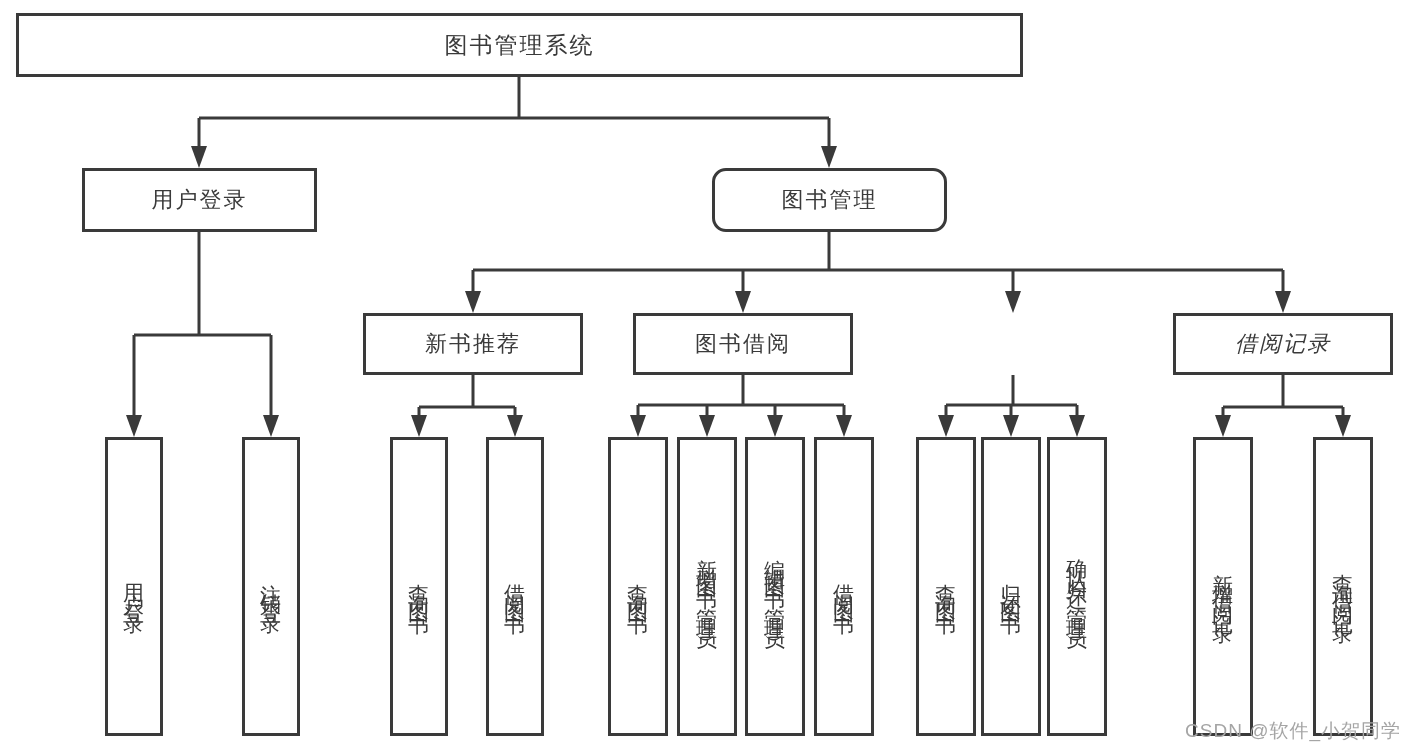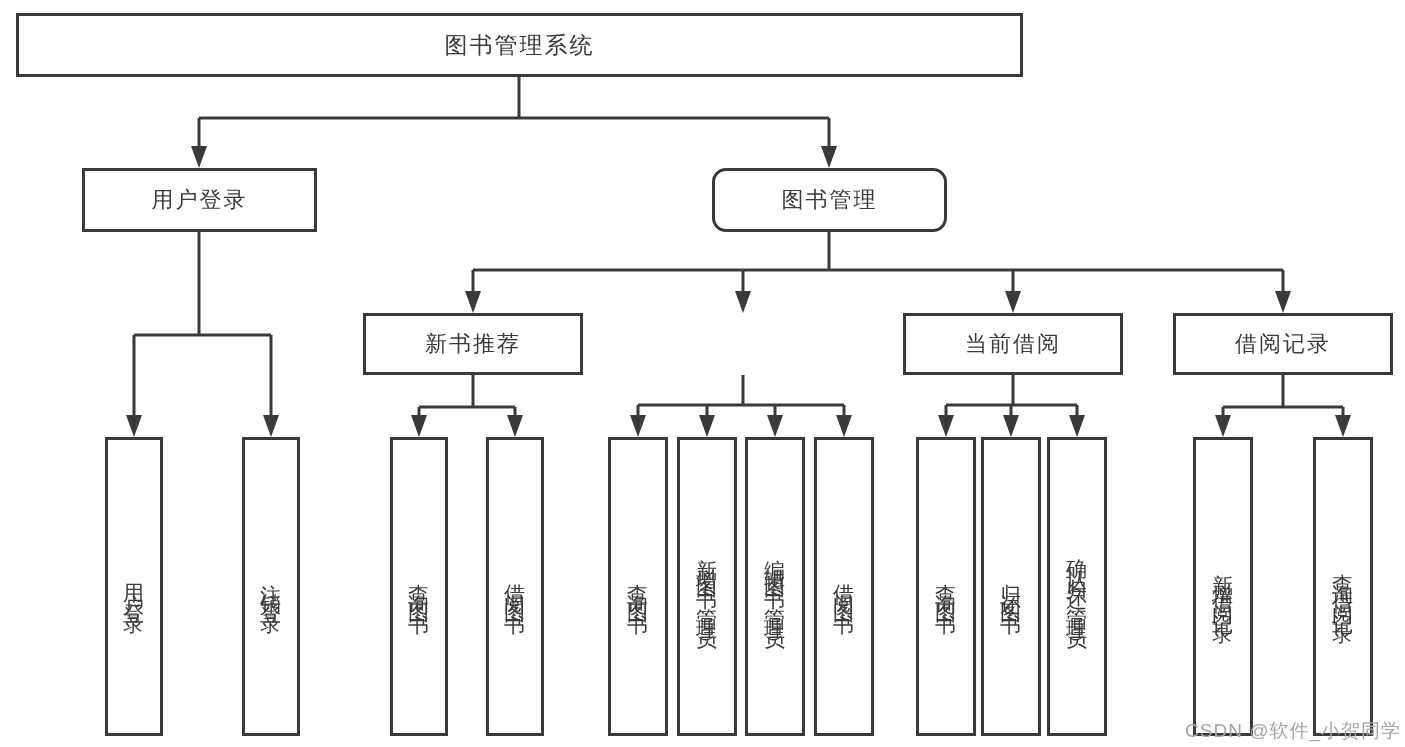--- a/index.html
+++ b/index.html
@@ -86,22 +86,22 @@
       <polygon points="1335,415 1351,415 1343,437"></polygon>
     </g>
   </svg>
 
   <div class="box h root">图书管理系统</div>
 
   <div class="box h l2" style="left:82px;">用户登录</div>
   <div class="box h l2" style="left:712px;border-radius:14px;">图书管理</div>
 
   <div class="box h l3" style="left:363px;">新书推荐</div>
-  <div class="box h l3" style="left:903px;">当前借阅</div>
-  <div class="box h l3" style="left:1173px;">借阅记录</div>
+  <div class="box h l3" style="left:633px;">图书借阅</div>
+  <div class="box h l3" style="left:1173px;font-style:italic;">借阅记录</div>
 
   <div class="box v" style="left:105px;">用户登录</div>
   <div class="box v" style="left:242px;">注销登录</div>
 
   <div class="box v" style="left:390px;">查询图书</div>
   <div class="box v" style="left:486px;">借阅图书</div>
 
   <div class="box v vw" style="left:608px;">查询图书</div>
   <div class="box v vw" style="left:677px;">新增图书（管理员）</div>
   <div class="box v vw" style="left:745px;">编辑图书（管理员）</div>

